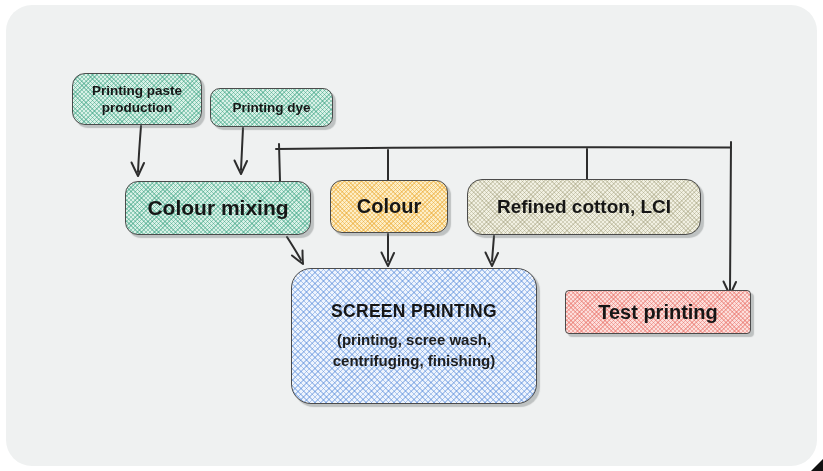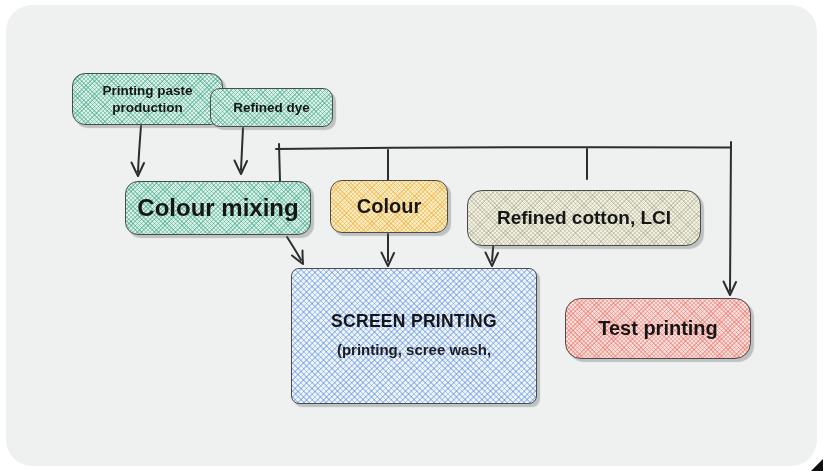--- a/index.html
+++ b/index.html
@@ -41,29 +41,29 @@
     background-image:
       repeating-linear-gradient(45deg, rgba(74,130,215,.40) 0 1.2px, rgba(0,0,0,0) 1.2px 4px),
       repeating-linear-gradient(-45deg, rgba(74,130,215,.40) 0 1.2px, rgba(0,0,0,0) 1.2px 4px);
   }
   .tex-pink{
     background-color:#fcdedb;
     background-image:
       repeating-linear-gradient(45deg, rgba(229,93,82,.40) 0 1px, rgba(0,0,0,0) 1px 3px),
       repeating-linear-gradient(-45deg, rgba(229,93,82,.40) 0 1px, rgba(0,0,0,0) 1px 3px);
   }
-  #node-printing-paste{left:72px;top:73px;width:151px;height:52px;border-radius:13px;font-weight:700;font-size:13.5px;line-height:17px;}
+  #node-printing-paste{left:72px;top:73px;width:130px;height:52px;border-radius:13px;font-weight:700;font-size:13.5px;line-height:17px;}
   #node-reactive-dye{left:210px;top:88px;width:123px;height:39px;border-radius:10px;font-weight:700;font-size:13.5px;}
-  #node-colour-mixing{left:125px;top:181px;width:186px;height:54px;border-radius:13px;font-weight:700;font-size:24px;}
+  #node-colour-mixing{left:125px;top:181px;width:186px;height:54px;border-radius:13px;font-weight:700;font-size:21px;}
   #node-stencil{left:330px;top:180px;width:118px;height:53px;border-radius:12px;font-weight:700;font-size:20px;}
-  #node-refined-cotton{left:467px;top:179px;width:234px;height:56px;border-radius:15px;font-weight:700;font-size:19px;margin-top:11px;}
-  #node-screen-printing{left:291px;top:268px;width:246px;height:136px;border-radius:8px;}
+  #node-refined-cotton{left:467px;top:179px;width:234px;height:56px;border-radius:15px;font-weight:700;font-size:19px;}
+  #node-screen-printing{left:291px;top:268px;width:246px;height:136px;border-radius:20px;}
   #node-screen-printing .sp-title{font-weight:700;font-size:17.5px;letter-spacing:.3px;margin-bottom:7px;}
   #node-screen-printing .sp-line{font-weight:700;font-size:15px;line-height:21.5px;color:#1d1d1d;}
-  #node-test-printing{left:565px;top:298px;width:186px;height:61px;border-radius:16px;font-weight:700;font-size:20px;}
+  #node-test-printing{left:565px;top:290px;width:186px;height:44px;border-radius:4px;font-weight:700;font-size:20px;}
   .wire{stroke:#2d2d2d;stroke-width:2;fill:none;stroke-linecap:round;stroke-linejoin:round;}
   #corner-artifact{position:absolute;right:0;bottom:0;width:12px;height:12px;
     background:#101010;clip-path:polygon(100% 0, 100% 100%, 0 100%);}
 </style>
 </head>
 <body>
 
 <div id="screen">
   <div id="card"></div>
 
@@ -91,38 +91,39 @@
     <path class="wire" d="M494 236 Q493 249 492 261"></path>
     <path class="wire" d="M485.5 252.5 Q488.5 259 492 266 M498 253 Q495 259.5 492 266"></path>
   </svg>
 
   <div class="node tex-teal" id="node-printing-paste">
     <span>Printing paste</span>
     <span>production</span>
   </div>
 
   <div class="node tex-teal" id="node-reactive-dye">
-    <span>Refined dye</span>
+    <span>Printing dye</span>
   </div>
 
   <div class="node tex-teal" id="node-colour-mixing">
     <span>Colour mixing</span>
   </div>
 
   <div class="node tex-yellow" id="node-stencil">
     <span>Colour</span>
   </div>
 
   <div class="node tex-beige" id="node-refined-cotton">
     <span>Refined cotton, LCI</span>
   </div>
 
   <div class="node tex-blue" id="node-screen-printing">
     <span class="sp-title">SCREEN PRINTING</span>
     <span class="sp-line">(printing, scree wash,</span>
+    <span class="sp-line">centrifuging, finishing)</span>
   </div>
 
   <div class="node tex-pink" id="node-test-printing">
     <span>Test printing</span>
   </div>
 
   <div id="corner-artifact"></div>
 </div>
 
 </body></html>

